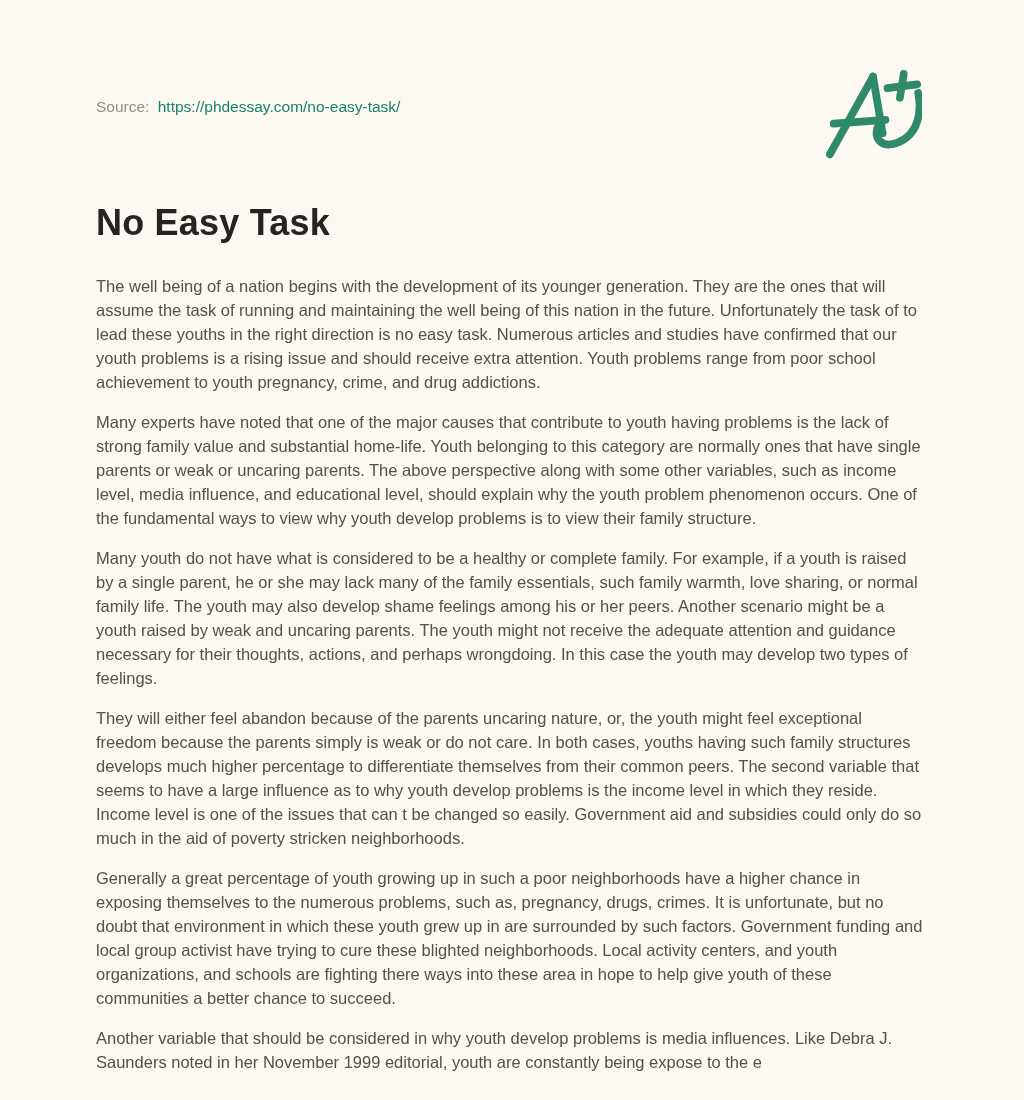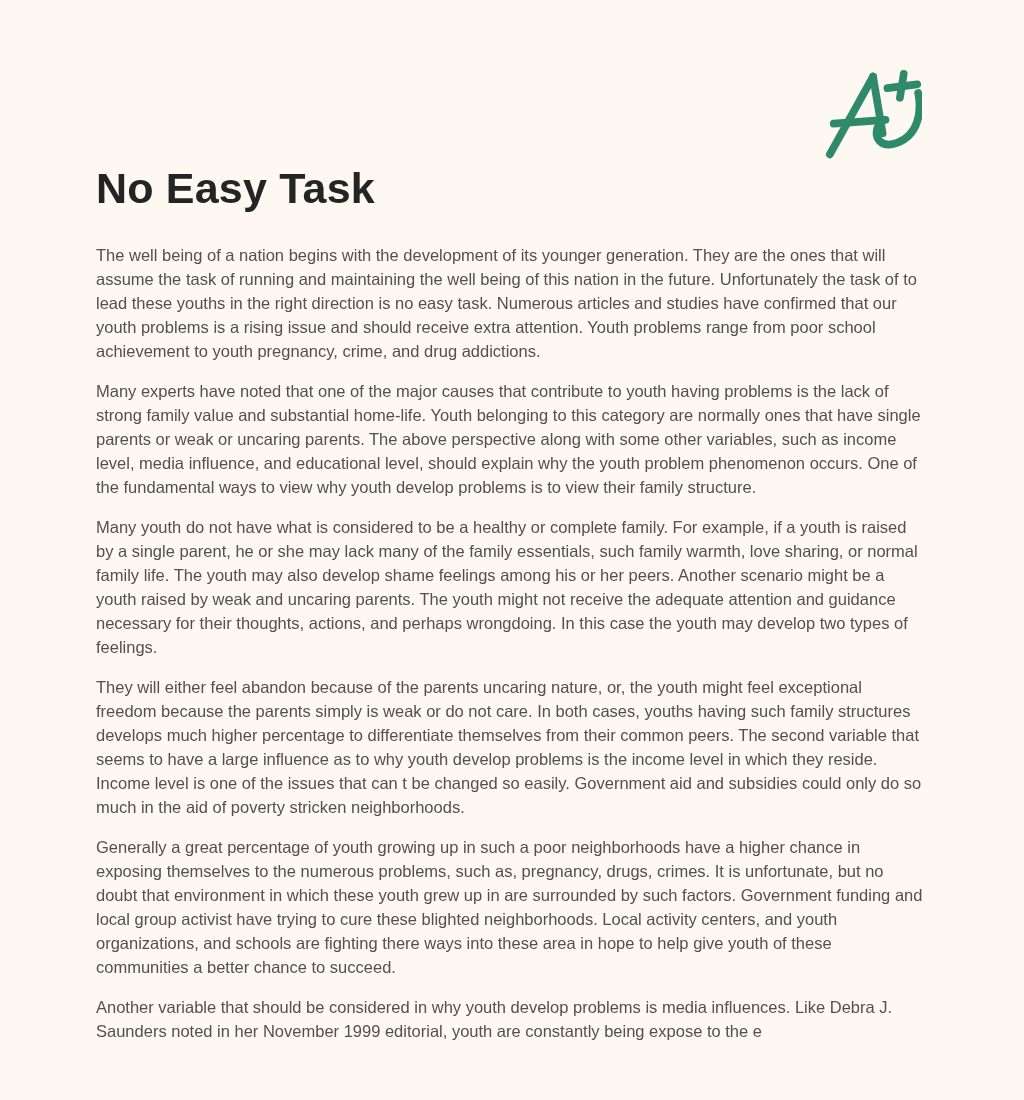--- a/index.html
+++ b/index.html
@@ -37,41 +37,45 @@
   .logo {
     position: absolute;
     top: 68px;
     right: 102px;
     width: 96px;
     height: 96px;
   }
   .logo svg { width: 100%; height: 100%; }
   .essay-title {
     margin: 86px 0 0 0;
-    font-size: 43px;
+    font-size: 36px;
     font-weight: 700;
     color: #242424;
     letter-spacing: 0.2px;
   }
   .essay-body {
     margin-top: 30px;
   }
   .essay-body p {
     margin: 4px 0 16px 0;
     font-size: 16.5px;
     line-height: 24px;
     color: #53504d;
   }
 </style>
 </head>
 <body>
 
 <div class="page">
 
   <header>
+    <p class="source-line">
+      <span>Source:</span>
+      <a class="source-link" href="#">https://phdessay.com/no-easy-task/</a>
+    </p>
     <div class="logo">
       <svg viewBox="0 0 100 100" aria-hidden="true">
         <g fill="none" stroke="#2e8a6b" stroke-width="8" stroke-linecap="round" stroke-linejoin="round">
 
           <path d="M 4 90 L 49 9"></path>
 
           <path d="M 49 9 L 59 68"></path>
 
           <path d="M 8 58 L 62 54"></path>
 

